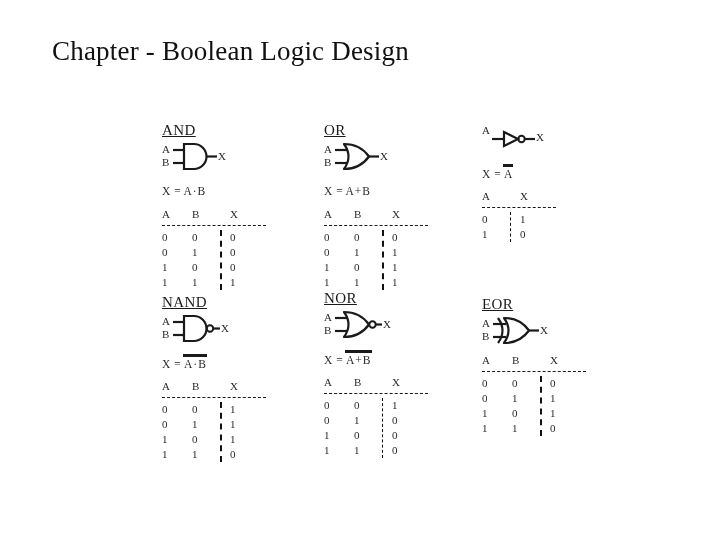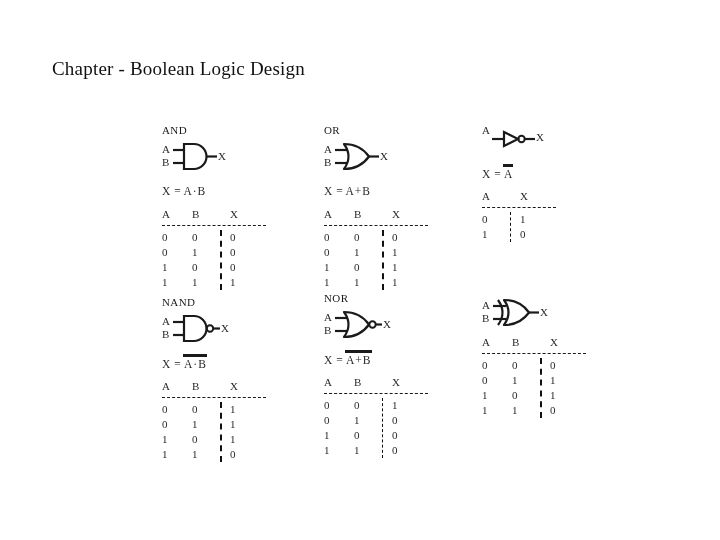--- a/index.html
+++ b/index.html
@@ -18,22 +18,22 @@
 
   #slide {
     position: absolute;
     inset: 0;
   }
 
   
   #slide-title {
     position: absolute;
     left: 52px;
-    top: 56px;
-    font-size: 19px;
+    top: 38px;
+    font-size: 27px;
     line-height: 26px;
     color: #111111;
     letter-spacing: 0.2px;
     white-space: nowrap;
   }
 
   
   #gate-grid {
     position: absolute;
     left: 162px;
@@ -44,26 +44,27 @@
     grid-template-rows: 168px auto;
   }
 
   .gate-block {
     position: relative;
     font-size: 11px;
     color: #2a2a2a;
   }
 
   .gate-title {
-    font-size: 11px;
+    font-size: 15px;
     letter-spacing: 0.4px;
     color: #1a1a1a;
     line-height: 13px;
     margin-bottom: 5px;
     white-space: nowrap;
+    text-decoration: underline;
   }
 
   
   .symbol-row {
     position: relative;
     height: 34px;
     margin-bottom: 2px;
   }
   .symbol-svg {
     position: absolute;
@@ -426,20 +427,21 @@
           <div class="tt-row">
             <span class="tt-cell col-a">1</span>
             <span class="tt-cell col-b">1</span>
             <span class="tt-cell col-x">0</span>
           </div>
         </div>
       </div>
     </div>
 
     <div class="gate-block" style="margin-top:6px;">
+      <div class="gate-title">EOR</div>
 
       <div class="symbol-row">
         <span class="port-label port-a">A</span>
         <span class="port-label port-b">B</span>
         <svg class="symbol-svg" width="80" height="34" viewBox="0 0 80 34">
           <line x1="11" y1="8" x2="24" y2="8" stroke="#1a1a1a" stroke-width="2.2"></line>
           <line x1="11" y1="21" x2="24" y2="21" stroke="#1a1a1a" stroke-width="2.2"></line>
           <path d="M16 2 Q25 14.5 16 27" fill="none" stroke="#1a1a1a" stroke-width="2.2"></path>
           <path d="M22 2 Q31 14.5 22 27 Q38 27 47 14.5 Q38 2 22 2 Z" fill="none" stroke="#1a1a1a" stroke-width="2.2" stroke-linejoin="round"></path>
           <line x1="47" y1="14.5" x2="57" y2="14.5" stroke="#1a1a1a" stroke-width="2.2"></line>

